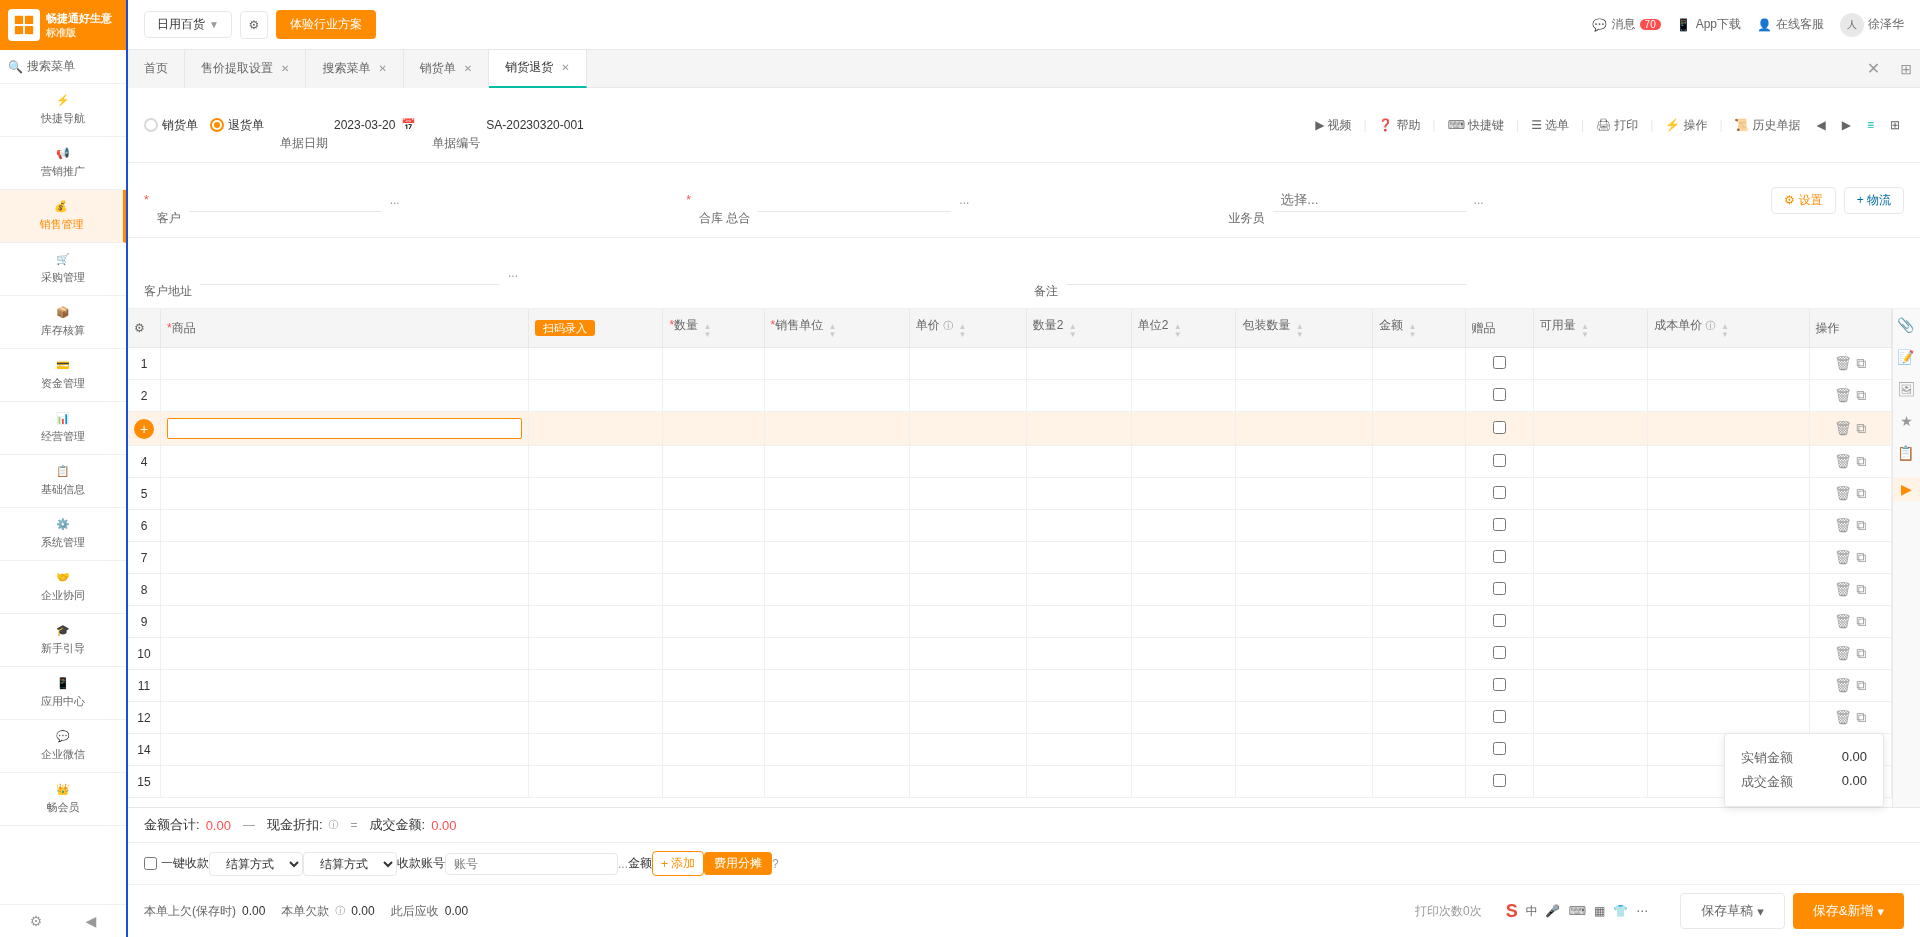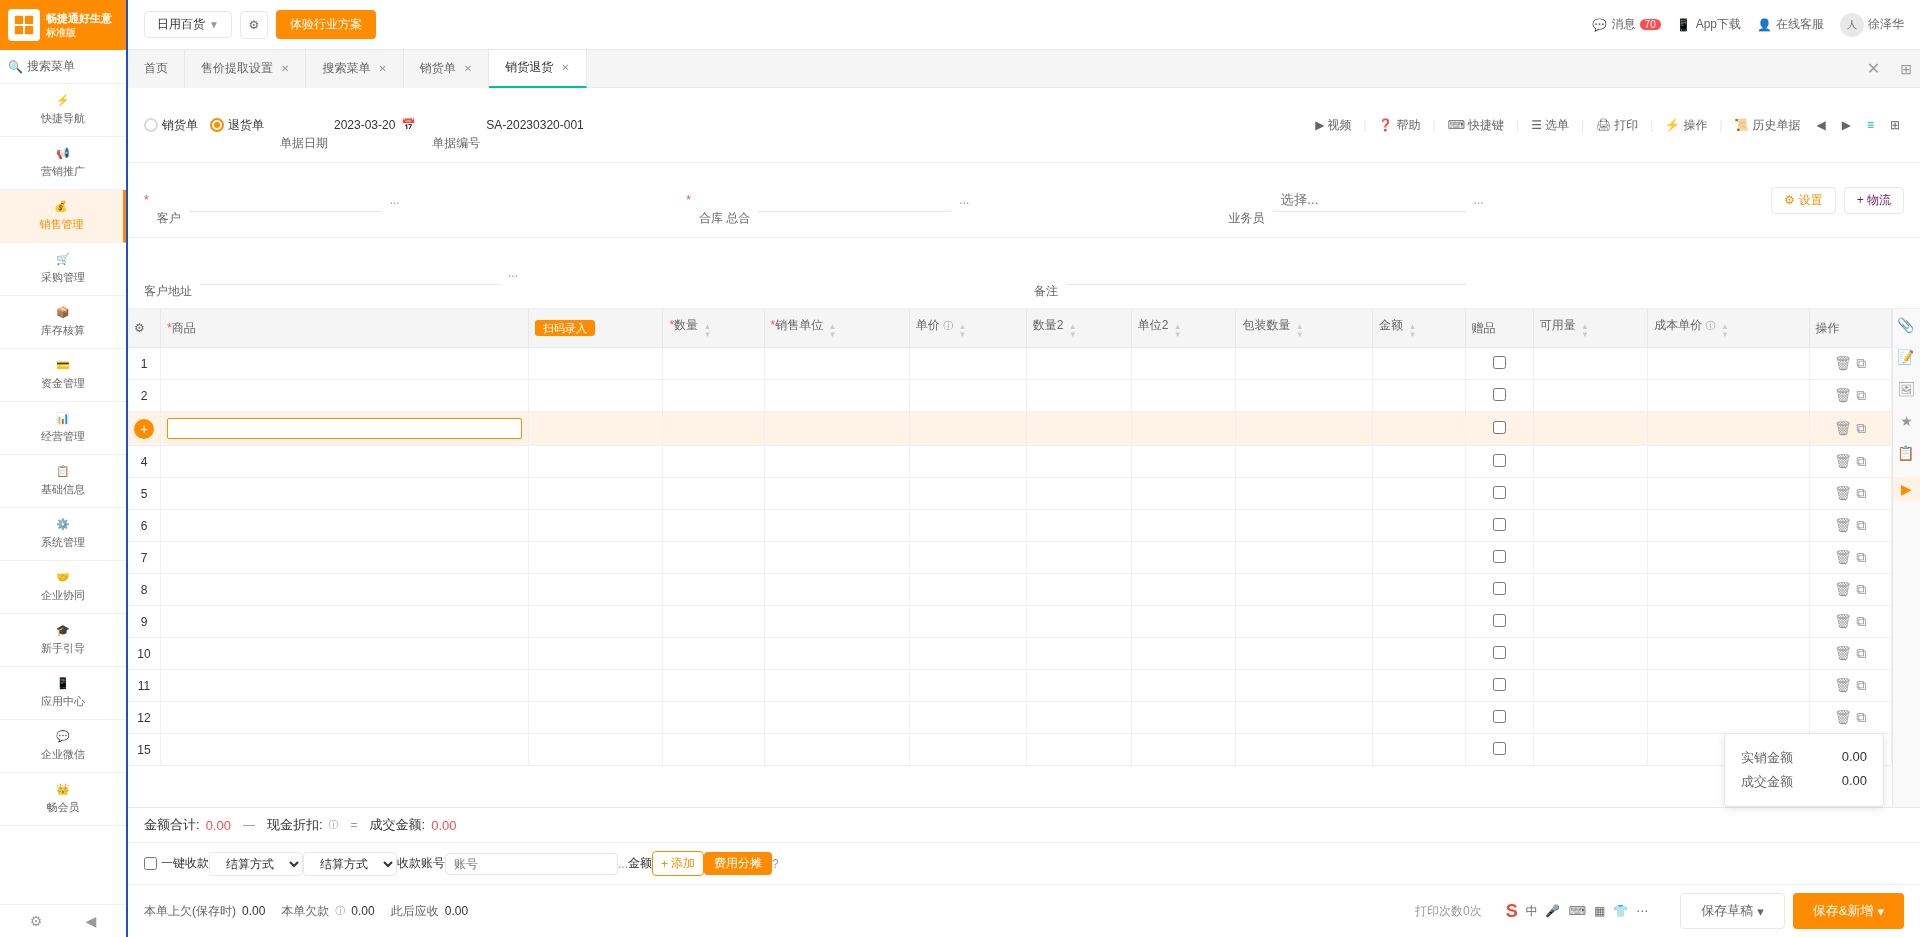--- a/index.html
+++ b/index.html
@@ -349,21 +349,21 @@
       <div class="form-field-group">
         <span class="form-label">业务员</span>
         <input class="field-input" type="text" style="min-width: 180px;" placeholder="选择...">
         <span class="field-dots">...</span>
       </div>
       <div class="field-actions">
         <div class="field-action-btn">
           <span>⚙</span>
           <span>设置</span>
         </div>
-        <div class="field-action-btn" style="color:#701a75;">
+        <div class="field-action-btn" style="color:#0369a1;">
           <span>+ 物流</span>
         </div>
       </div>
     </div>
 
     <div class="form-fields-row2">
       <div class="form-field-group">
         <span class="form-label">客户地址</span>
         <input class="field-input" type="text" style="min-width: 300px;">
         <span class="field-dots">...</span>
@@ -677,20 +677,41 @@
                 <td></td>
                 <td>
                   <div class="col-actions">
       <span class="col-action-btn" title="删除">🗑</span>
       <span class="col-action-btn" title="复制">⧉</span>
     </div>
                 </td>
               </tr>
               <tr>
                 <td class="table-row-num">12</td>
+                <td></td>
+                <td></td>
+                <td></td>
+                <td></td>
+                <td></td>
+                <td></td>
+                <td></td>
+                <td></td>
+                <td></td>
+                <td class="checkbox-cell"><input type="checkbox" style=""></td>
+                <td></td>
+                <td></td>
+                <td>
+                  <div class="col-actions">
+      <span class="col-action-btn" title="删除">🗑</span>
+      <span class="col-action-btn" title="复制">⧉</span>
+    </div>
+                </td>
+              </tr>
+              <tr>
+                <td class="table-row-num">14</td>
                 <td></td>
                 <td></td>
                 <td></td>
                 <td></td>
                 <td></td>
                 <td></td>
                 <td></td>
                 <td></td>
                 <td></td>
                 <td class="checkbox-cell"><input type="checkbox" style=""></td>

